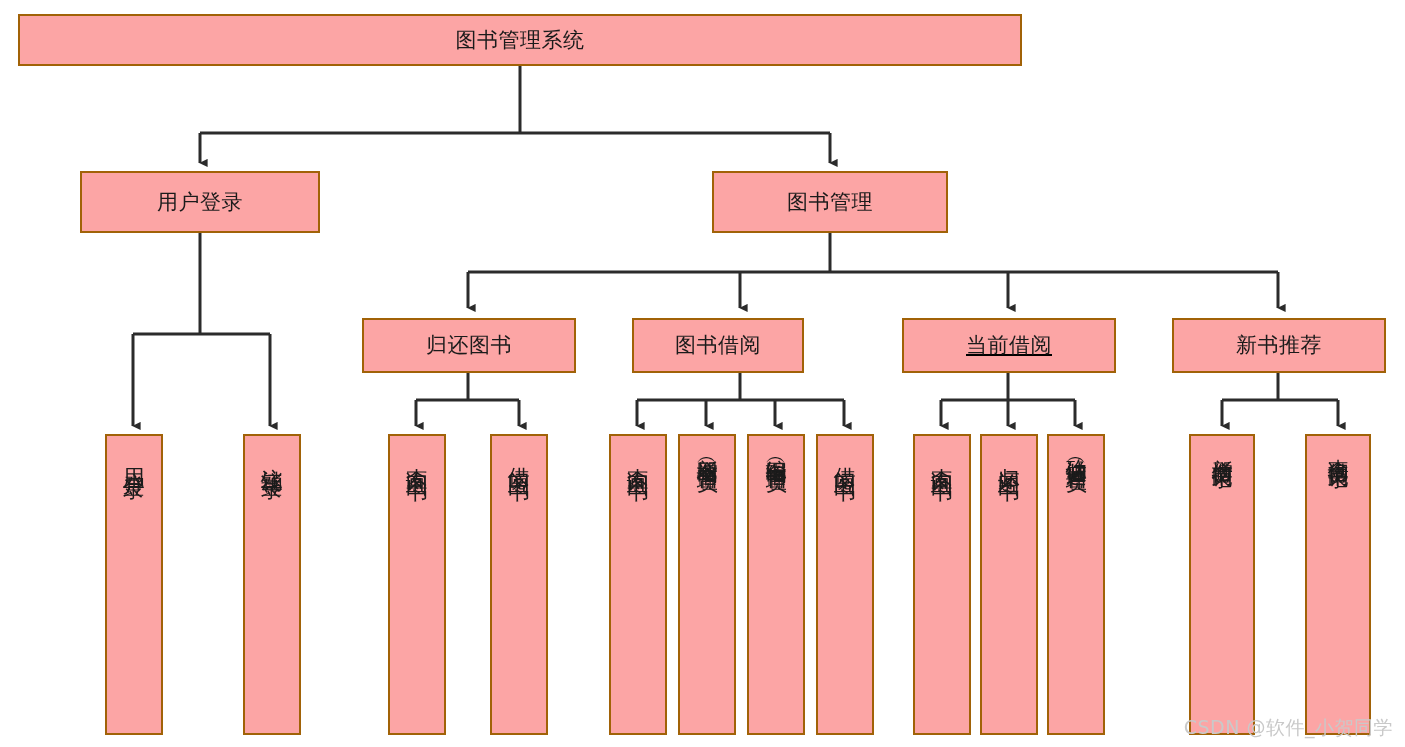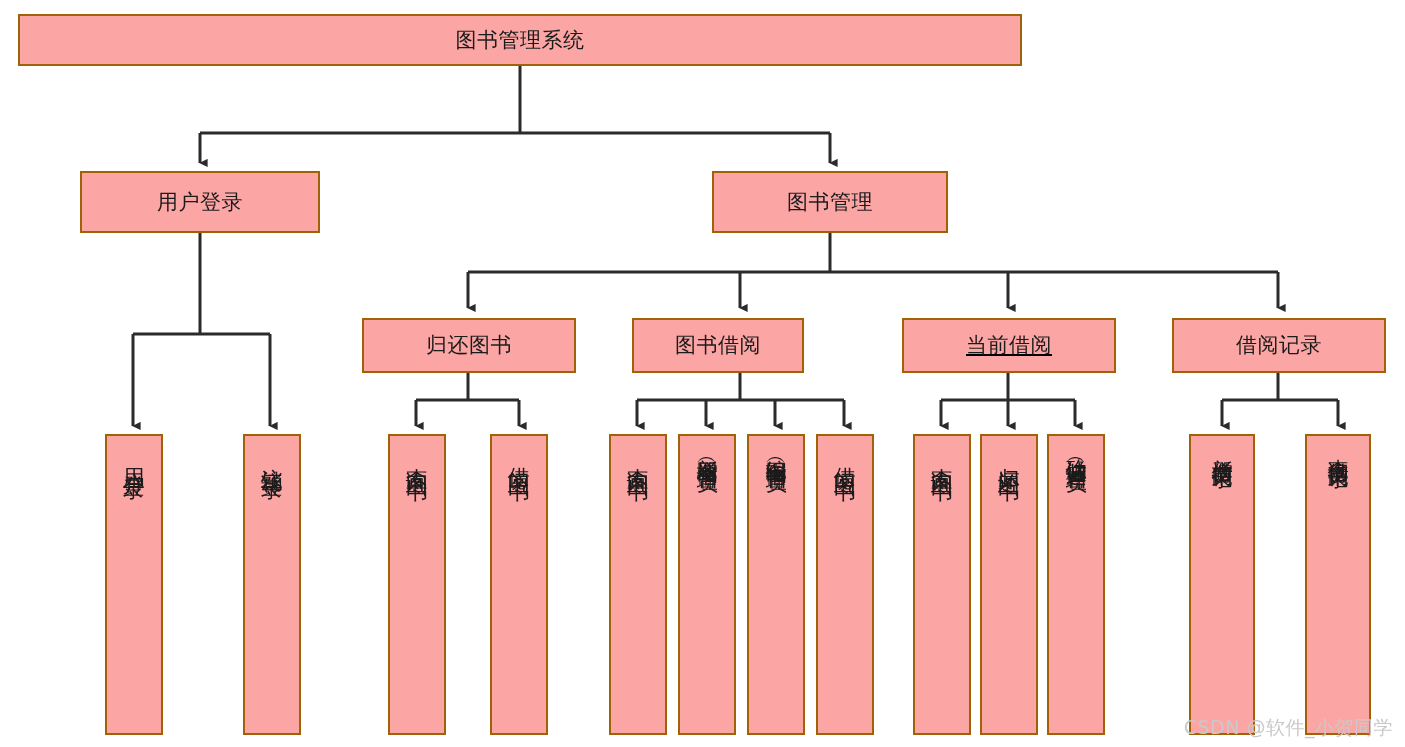--- a/index.html
+++ b/index.html
@@ -146,21 +146,21 @@
 
   <div class="node" style="left:632px; top:318px; width:172px; height:55px;">
     <span class="label">图书借阅</span>
   </div>
 
   <div class="node" style="left:902px; top:318px; width:214px; height:55px;text-decoration:underline;">
     <span class="label">当前借阅</span>
   </div>
 
   <div class="node" style="left:1172px; top:318px; width:214px; height:55px;">
-    <span class="label">借阅记录</span>
+    <span class="label">新书推荐</span>
   </div>
 
   <div class="node vertical" style="left:105px; top:434px; width:58px; height:301px;">
     <span class="label">用户登录</span>
   </div>
 
   <div class="node vertical" style="left:243px; top:434px; width:58px; height:301px;">
     <span class="label">注销登录</span>
   </div>
 

